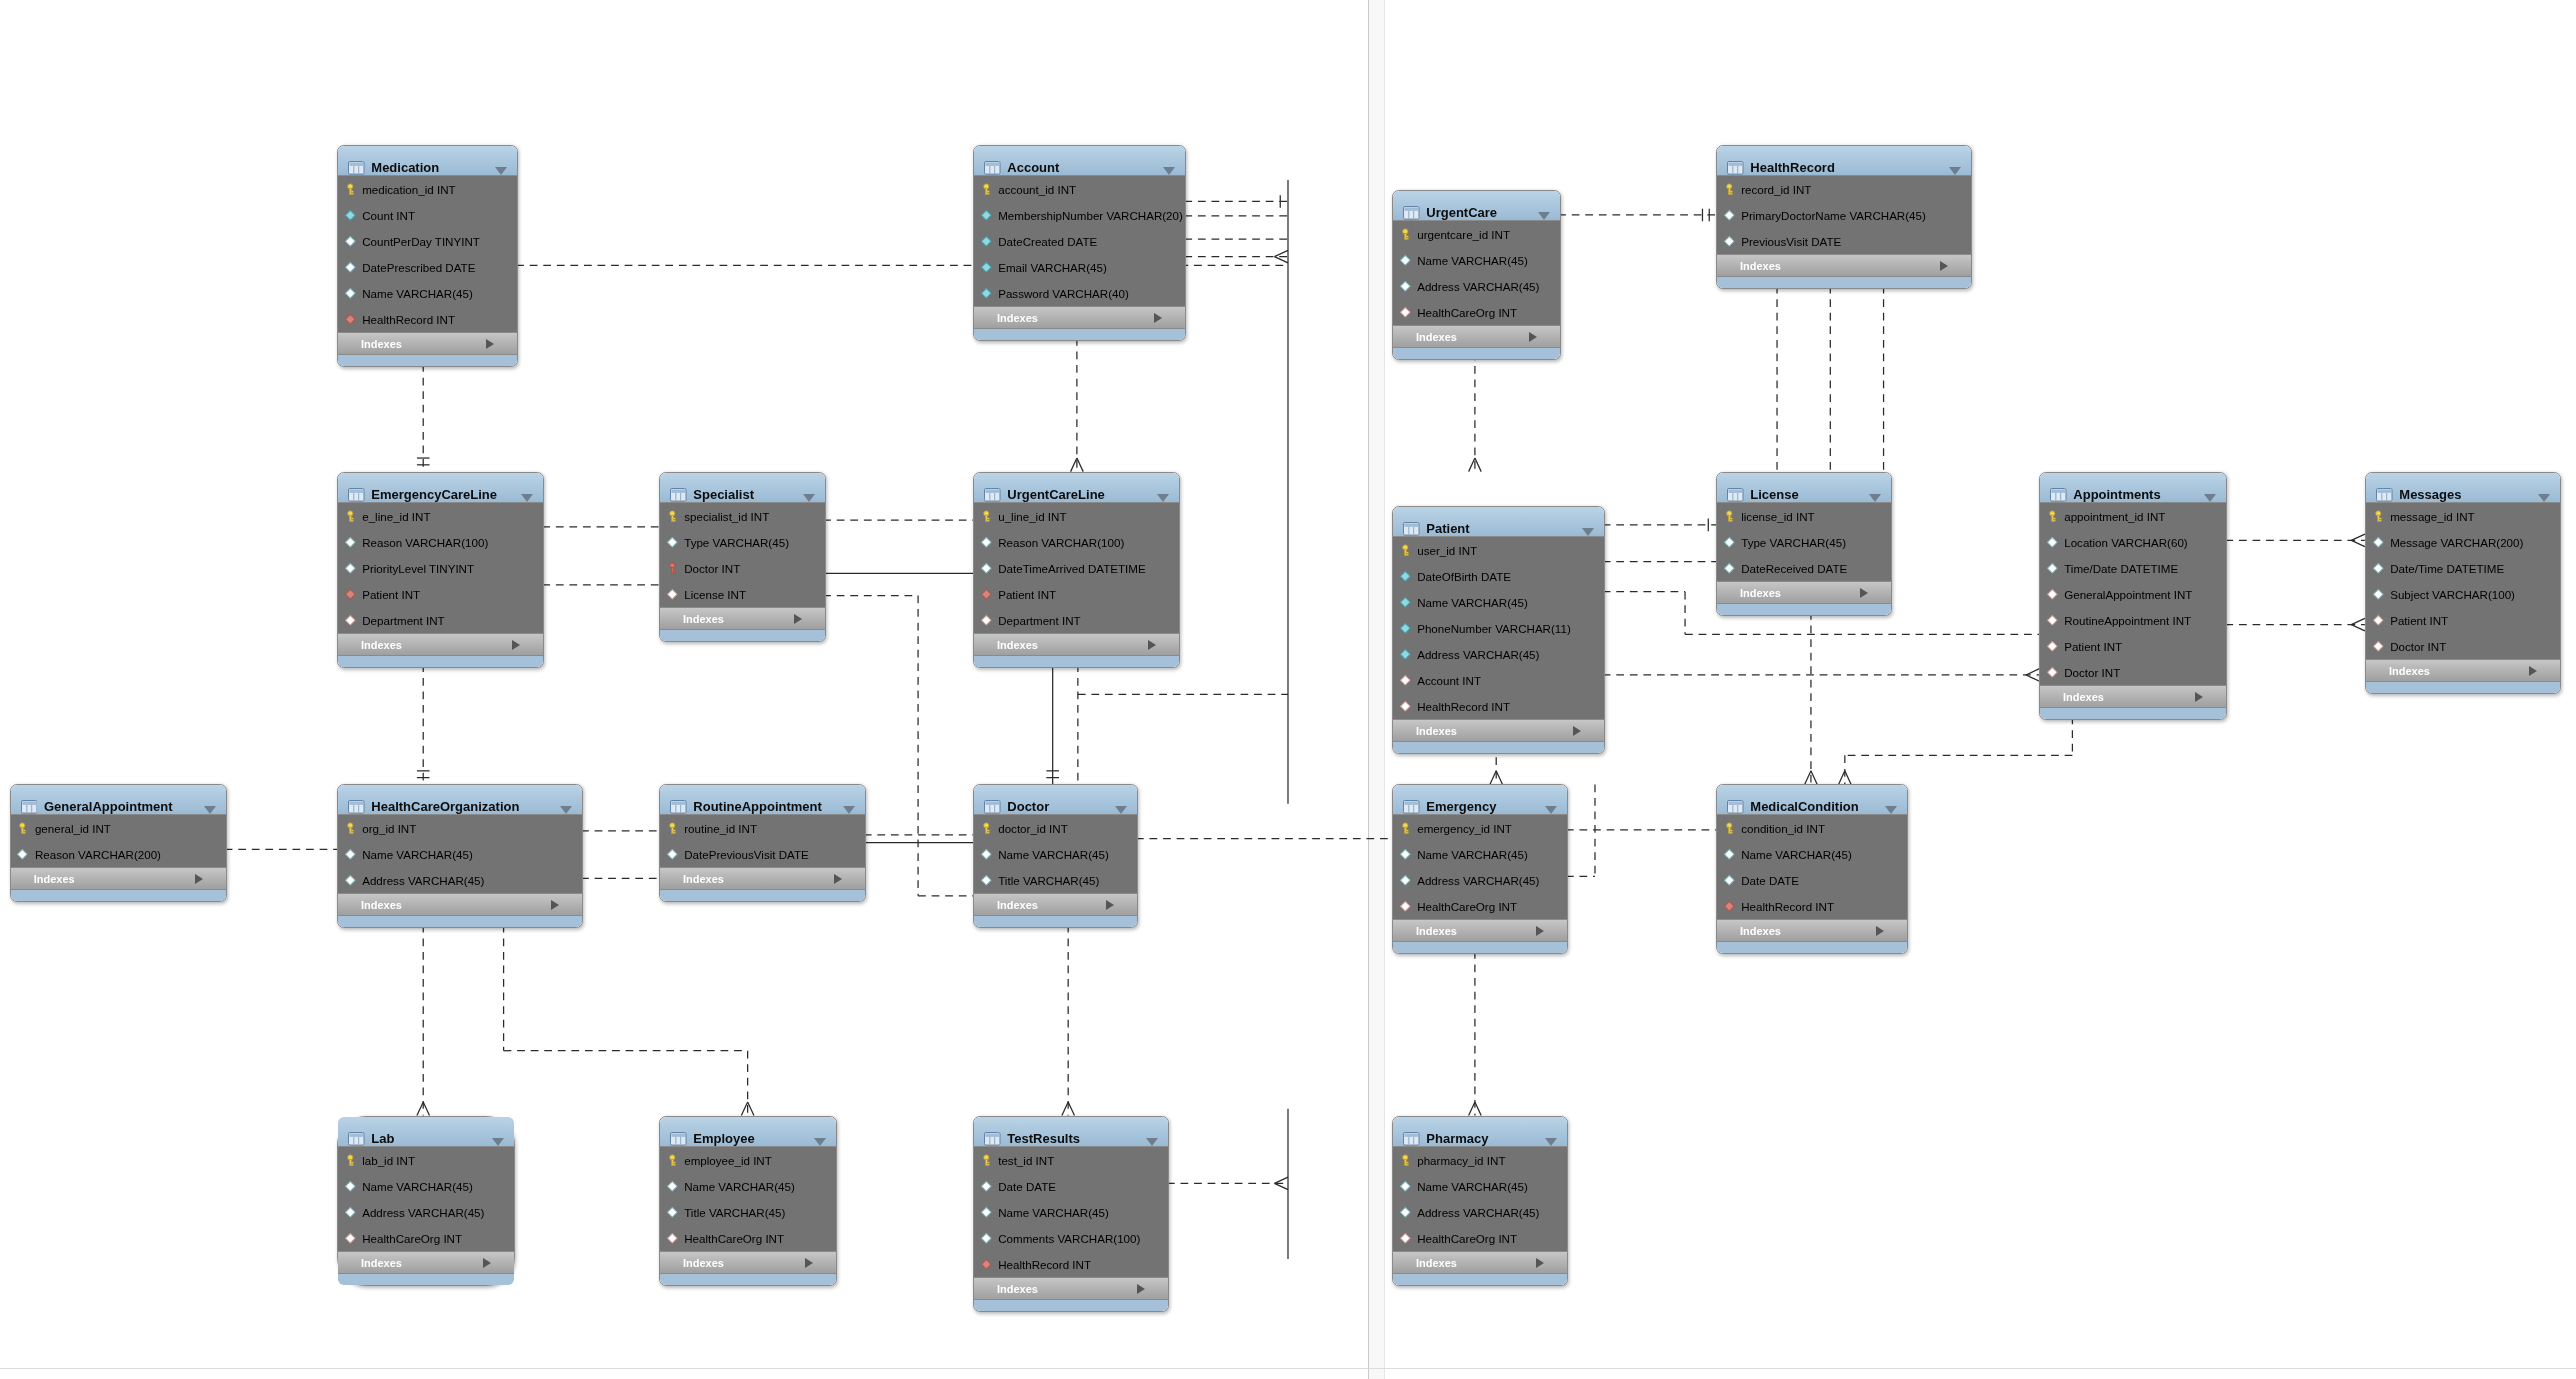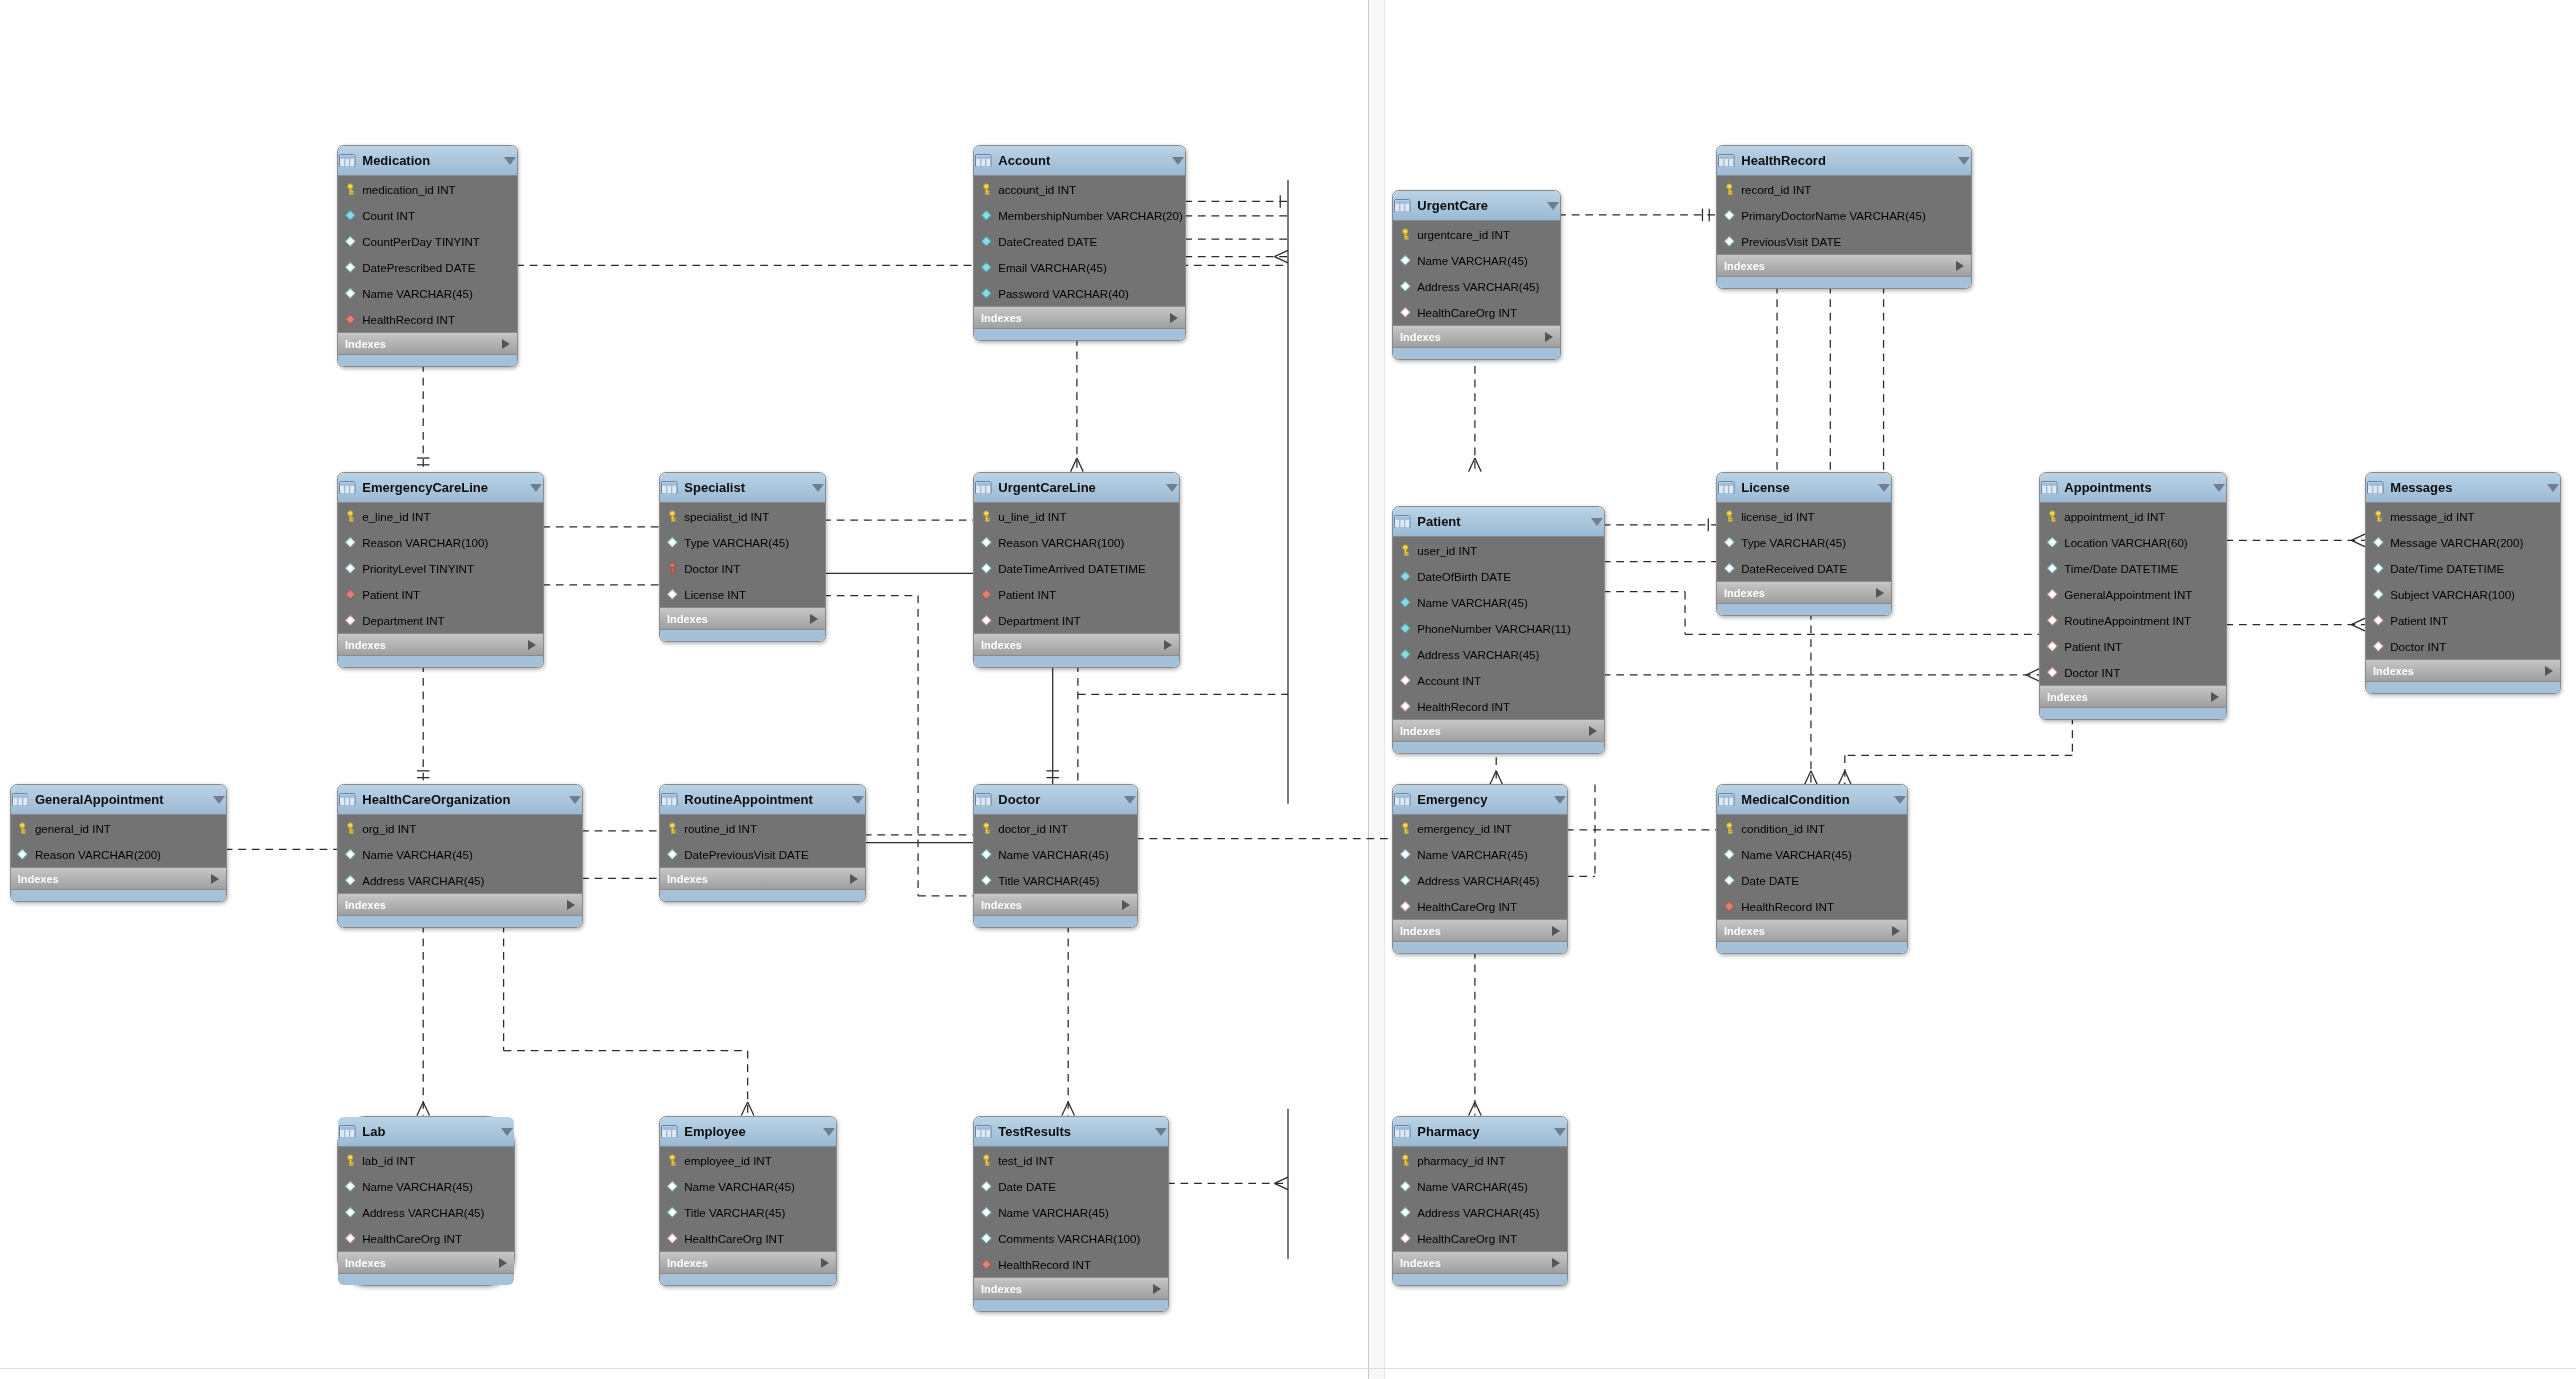--- a/index.html
+++ b/index.html
@@ -2,35 +2,35 @@
 <html><head>
 <meta charset="utf-8">
 <style>
   html,body{margin:0;padding:0;background:#ffffff;}
   #canvas{position:relative;width:2576px;height:1379px;overflow:hidden;
           font-family:"Liberation Sans",sans-serif;background:#ffffff;}
   #wires{position:absolute;left:0;top:0;z-index:1;}
   .page-divider{position:absolute;top:0;height:100%;z-index:0;}
   .table{position:absolute;z-index:2;border:1px solid #8a8a8a;border-radius:6.8px;
          background:#fff;box-shadow:1px 1.9px 3.9px rgba(0,0,0,0.28);}
-  .t-header{height:29px;display:flex;align-items:center;gap:6.8px;padding:0 1px;
+  .t-header{height:29px;display:flex;align-items:flex-end;gap:6.8px;padding:0 10px;
             background:linear-gradient(#bad3e6,#9abad4);
             border-bottom:1px solid #8a8a8a;border-radius:5.8px 5.8px 0 0;}
   .t-header .t-name{font-size:13px;font-weight:bold;color:#0c0c0c;flex:1;
                     white-space:nowrap;overflow:hidden;}
   .tri-down{width:0;height:0;border-left:6.8px solid transparent;
             border-right:6.8px solid transparent;border-top:8.7px solid #6f7e8c;}
   .t-icon{width:16.5px;height:13.6px;flex:0 0 auto;}
   .rows{background:#737373;}
   .row{height:26px;display:flex;align-items:center;gap:5.8px;padding:0 5.8px;
        white-space:nowrap;}
   .row .ftext{font-size:11.6px;color:#000;}
   .ficon{width:12.6px;height:12.6px;flex:0 0 auto;}
   .idx{height:21px;display:flex;align-items:center;justify-content:space-between;
-       padding:0 7px;background:linear-gradient(#c6c6c6,#9f9f9f);
+       padding:0 23px;background:linear-gradient(#c6c6c6,#9f9f9f);
        border-top:1px solid #8a8a8a;}
   .idx .idx-label{color:#fff;font-weight:bold;font-size:11px;}
   .idx-arrow{width:0;height:0;border-top:5.8px solid transparent;
              border-bottom:5.8px solid transparent;border-left:8.7px solid #555;}
   .t-footer{height:10.7px;background:#a5c1d9;border-top:1px solid #8a8a8a;
             border-radius:0 0 5.8px 5.8px;}
 </style>
 </head>
 <body>
 

